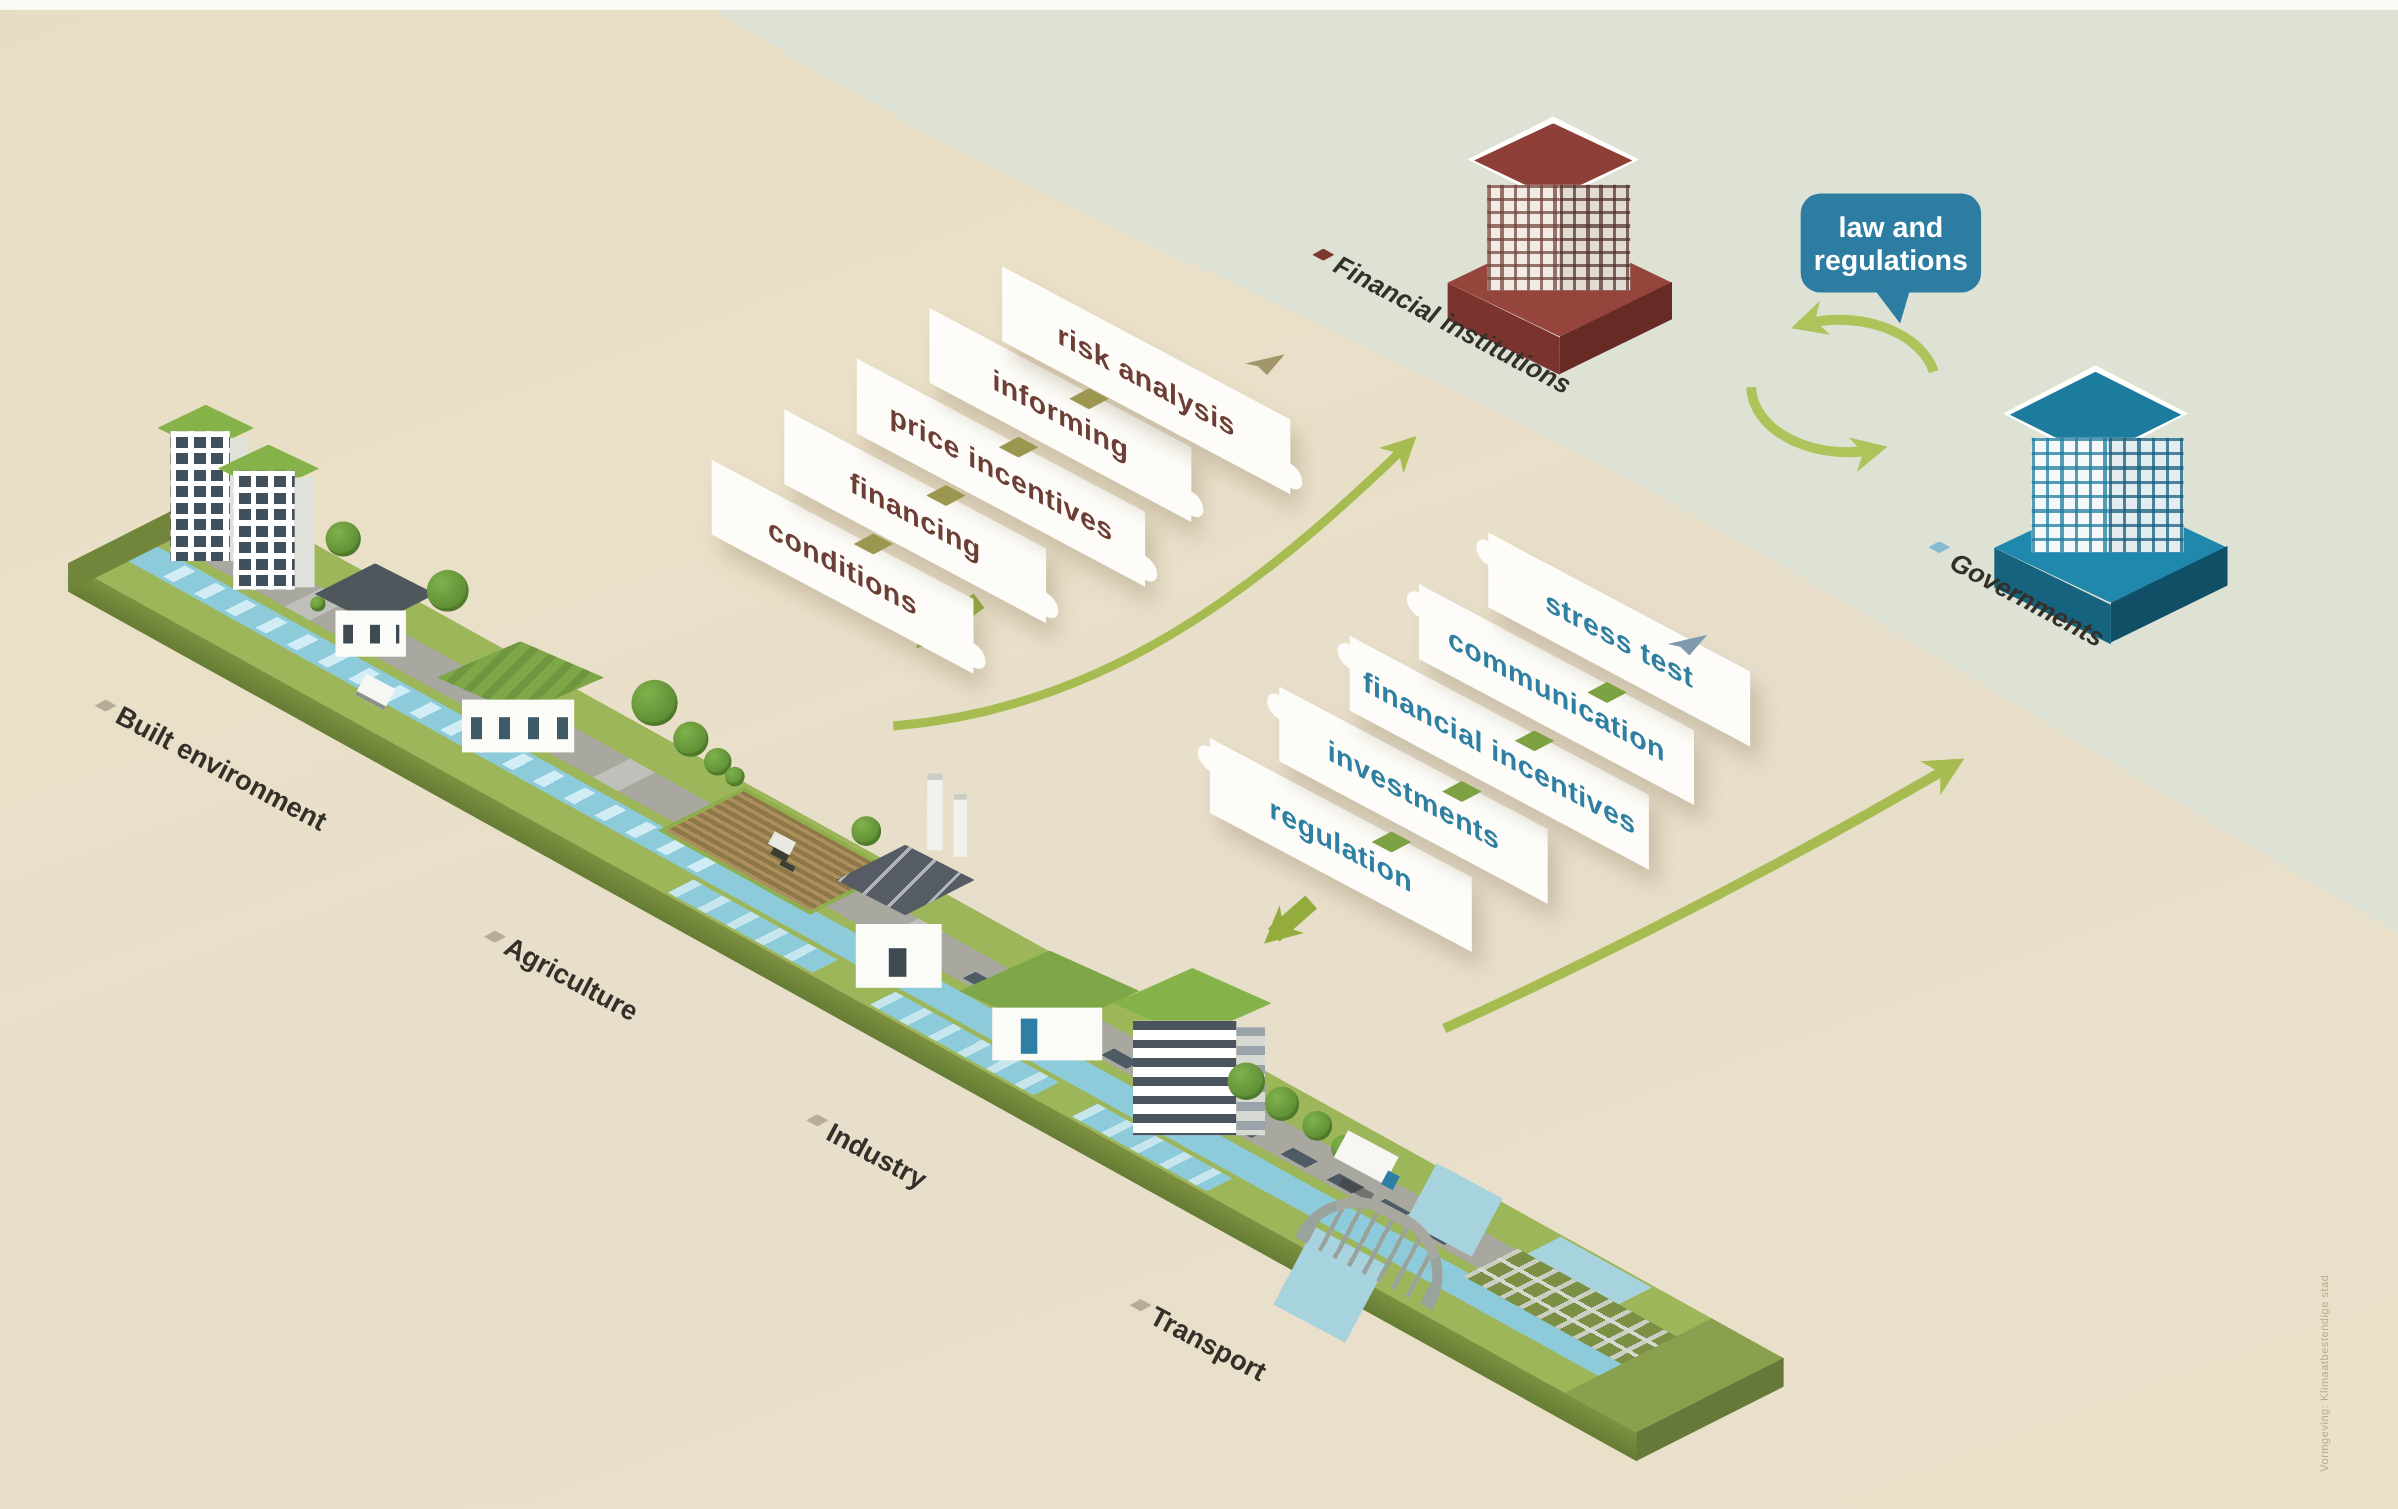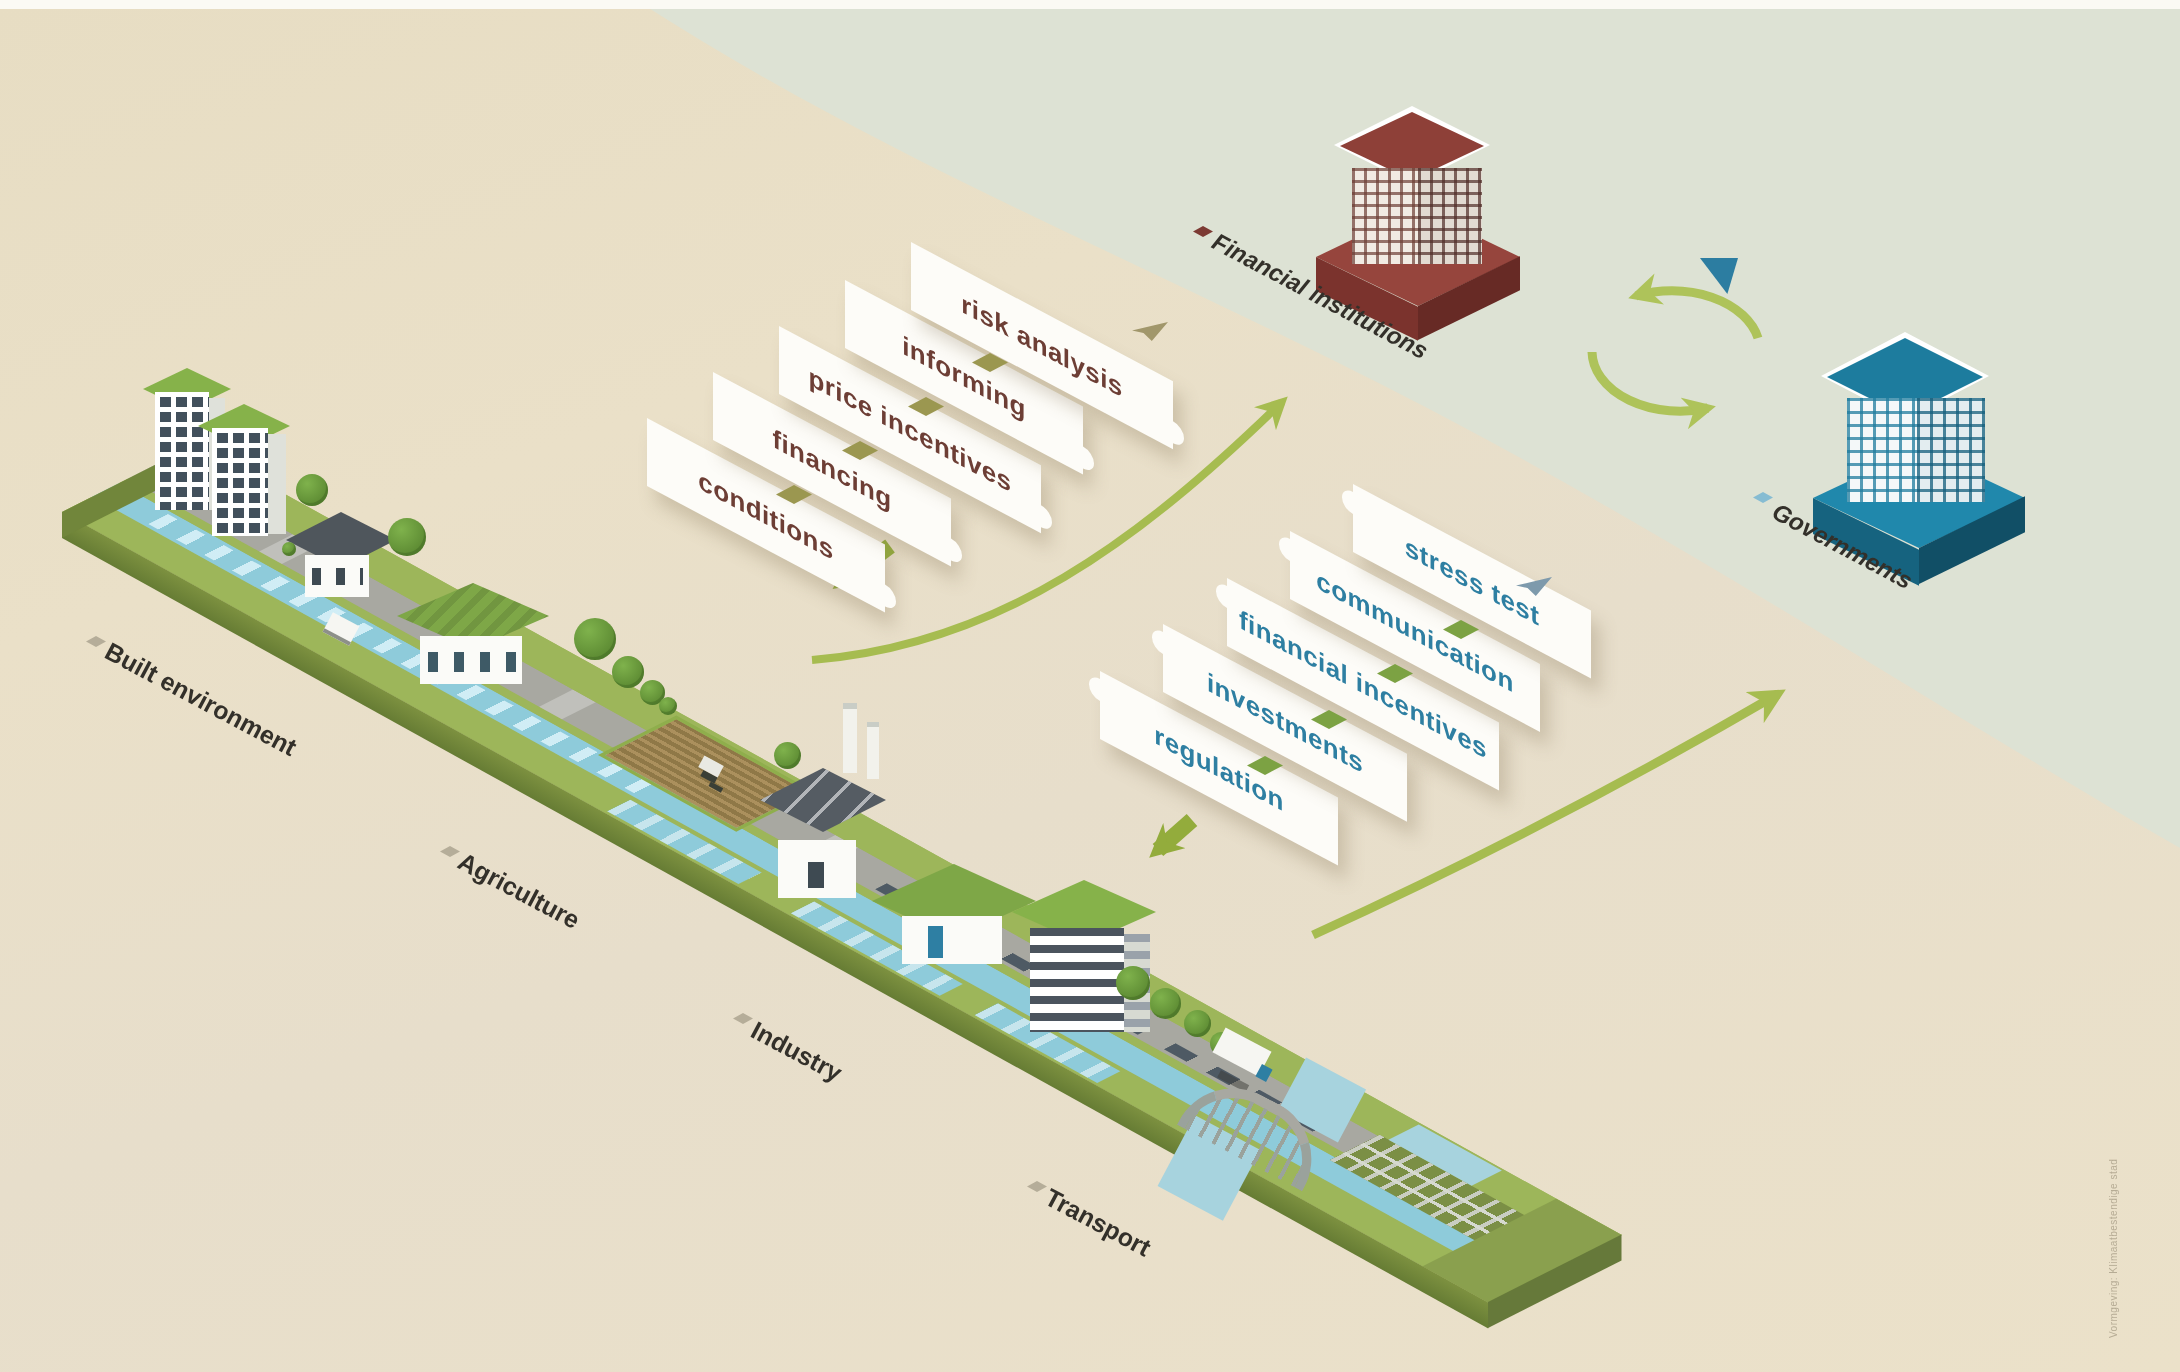--- a/index.html
+++ b/index.html
@@ -216,18 +216,22 @@
   <div class="dia" style="left:1821px;top:332px;width:168px;height:88px;background:#fff;z-index:6;"></div>
   <div class="dia" style="left:1827px;top:338px;width:156px;height:78px;background:#1d7c9e;z-index:6;"></div>
   <div class="bld" style="left:1847px;top:398px;width:70px;height:104px;background:#f4f8f9;background-image:repeating-linear-gradient(90deg,rgba(31,124,158,.75) 0 3px,transparent 3px 13px),repeating-linear-gradient(180deg,rgba(31,124,158,.75) 0 3px,transparent 3px 13px);z-index:6;"></div>
   <div class="bld" style="left:1917px;top:398px;width:68px;height:104px;background:#e3edf0;background-image:repeating-linear-gradient(90deg,rgba(20,95,125,.75) 0 3px,transparent 3px 13px),repeating-linear-gradient(180deg,rgba(20,95,125,.75) 0 3px,transparent 3px 13px);z-index:6;"></div>
   <div class="dia" style="left:1813px;top:448px;width:212px;height:100px;background:#2088ac;z-index:5;"></div>
   <div class="bld" style="left:1813px;top:498px;width:106px;height:36px;background:#16637f;transform:skewY(26deg);transform-origin:0 0;z-index:5;"></div>
   <div class="bld" style="left:1919px;top:548px;width:106px;height:36px;background:#114f66;transform:skewY(-26deg);transform-origin:0 0;z-index:5;"></div>
   <div class="blt" style="left:1753px;top:492px;background:#86bcd2;"></div>
   <div class="lbl it" style="left:1774px;top:496px;">Governments</div>
 
+  <div id="bubble" class="abs">
+    <span>law and</span>
+    <span>regulations</span>
+  </div>
   <div id="bubble-tail" class="abs"></div>
 
   <div id="credit" class="abs">Vormgeving: Klimaatbestendige stad</div>
 
   <div id="topbar" class="abs"></div>
 </div>
 
 </body></html>

